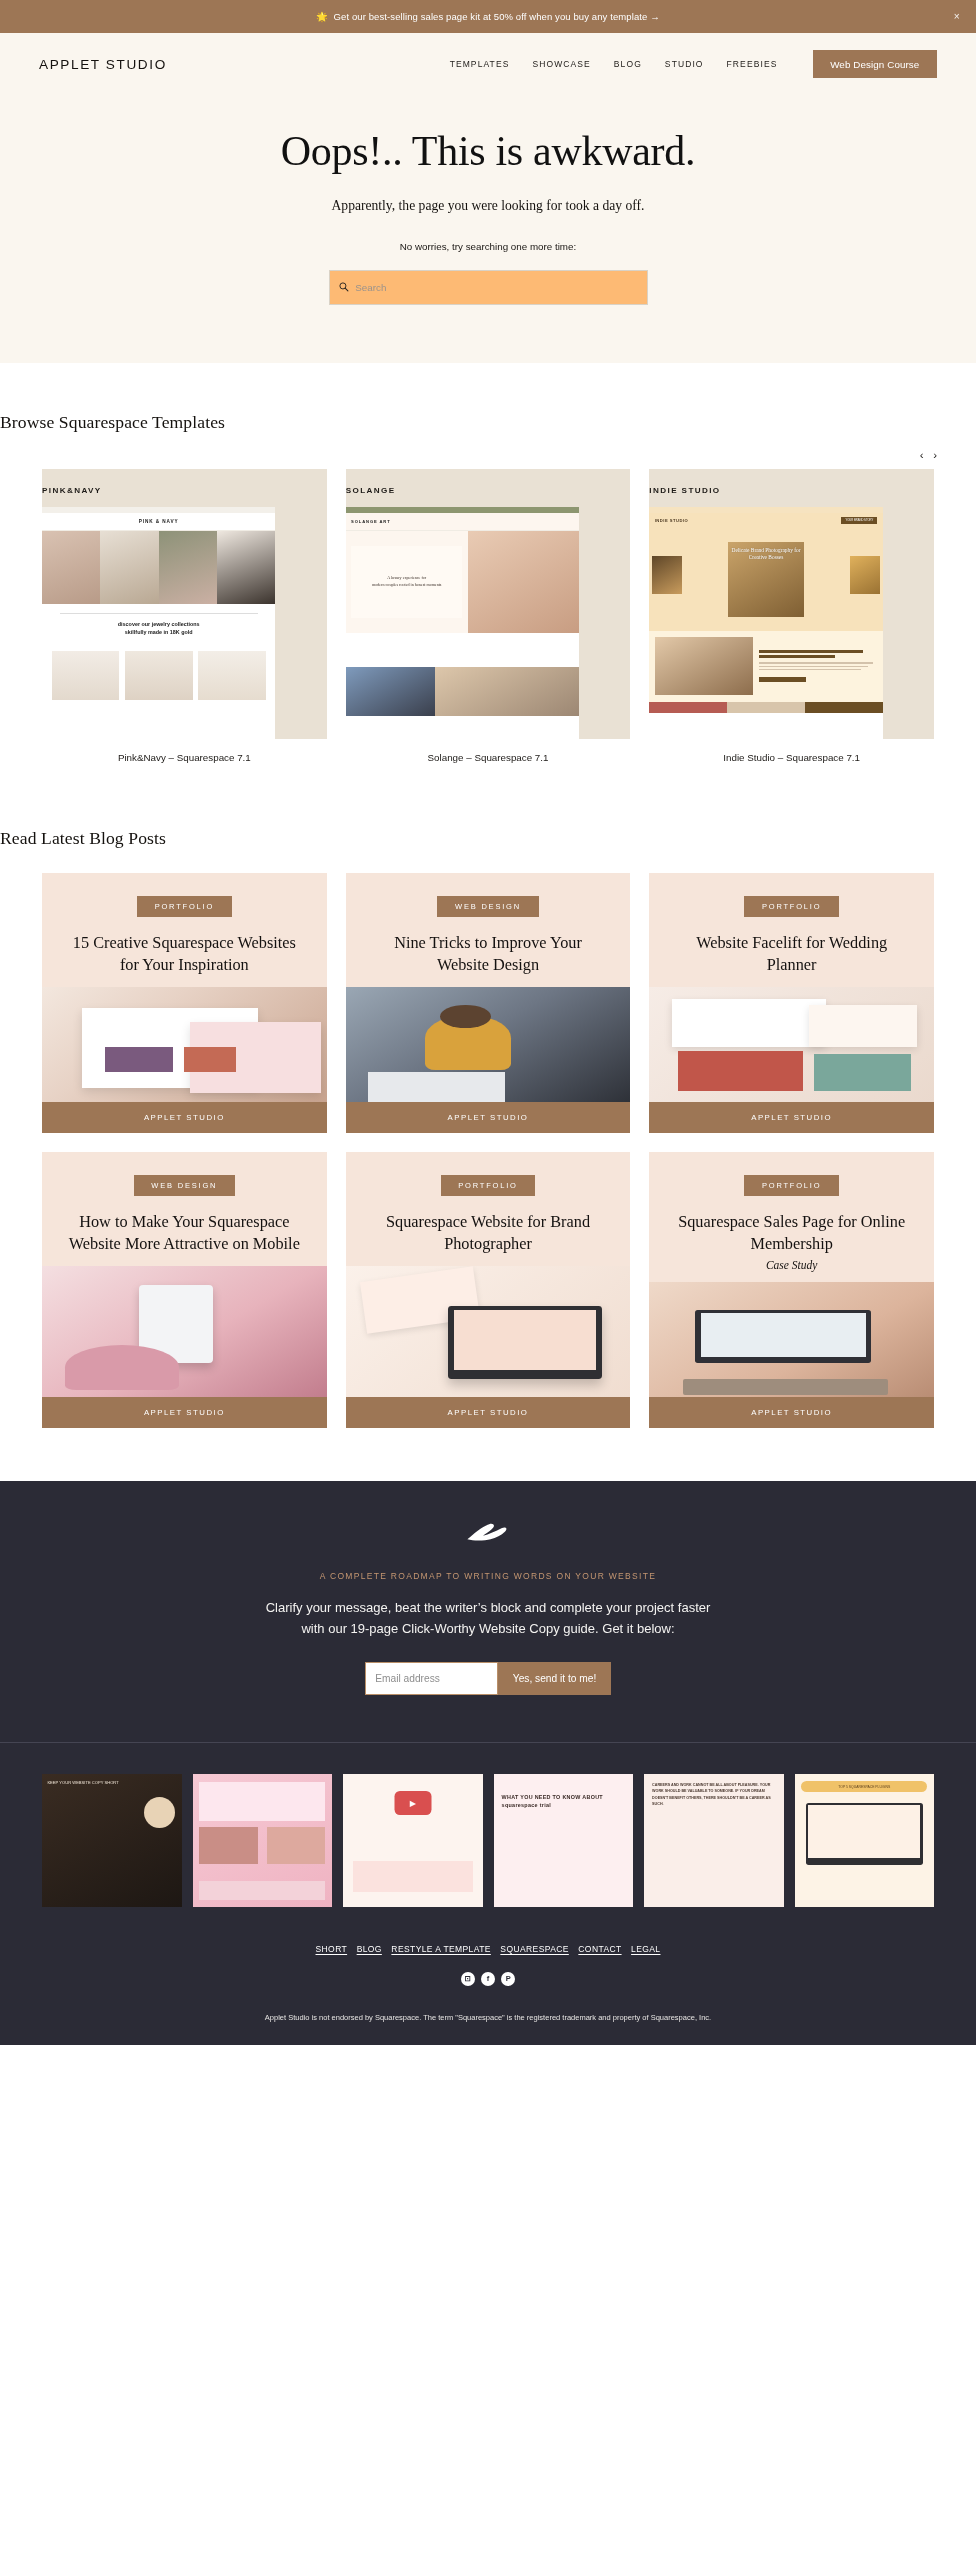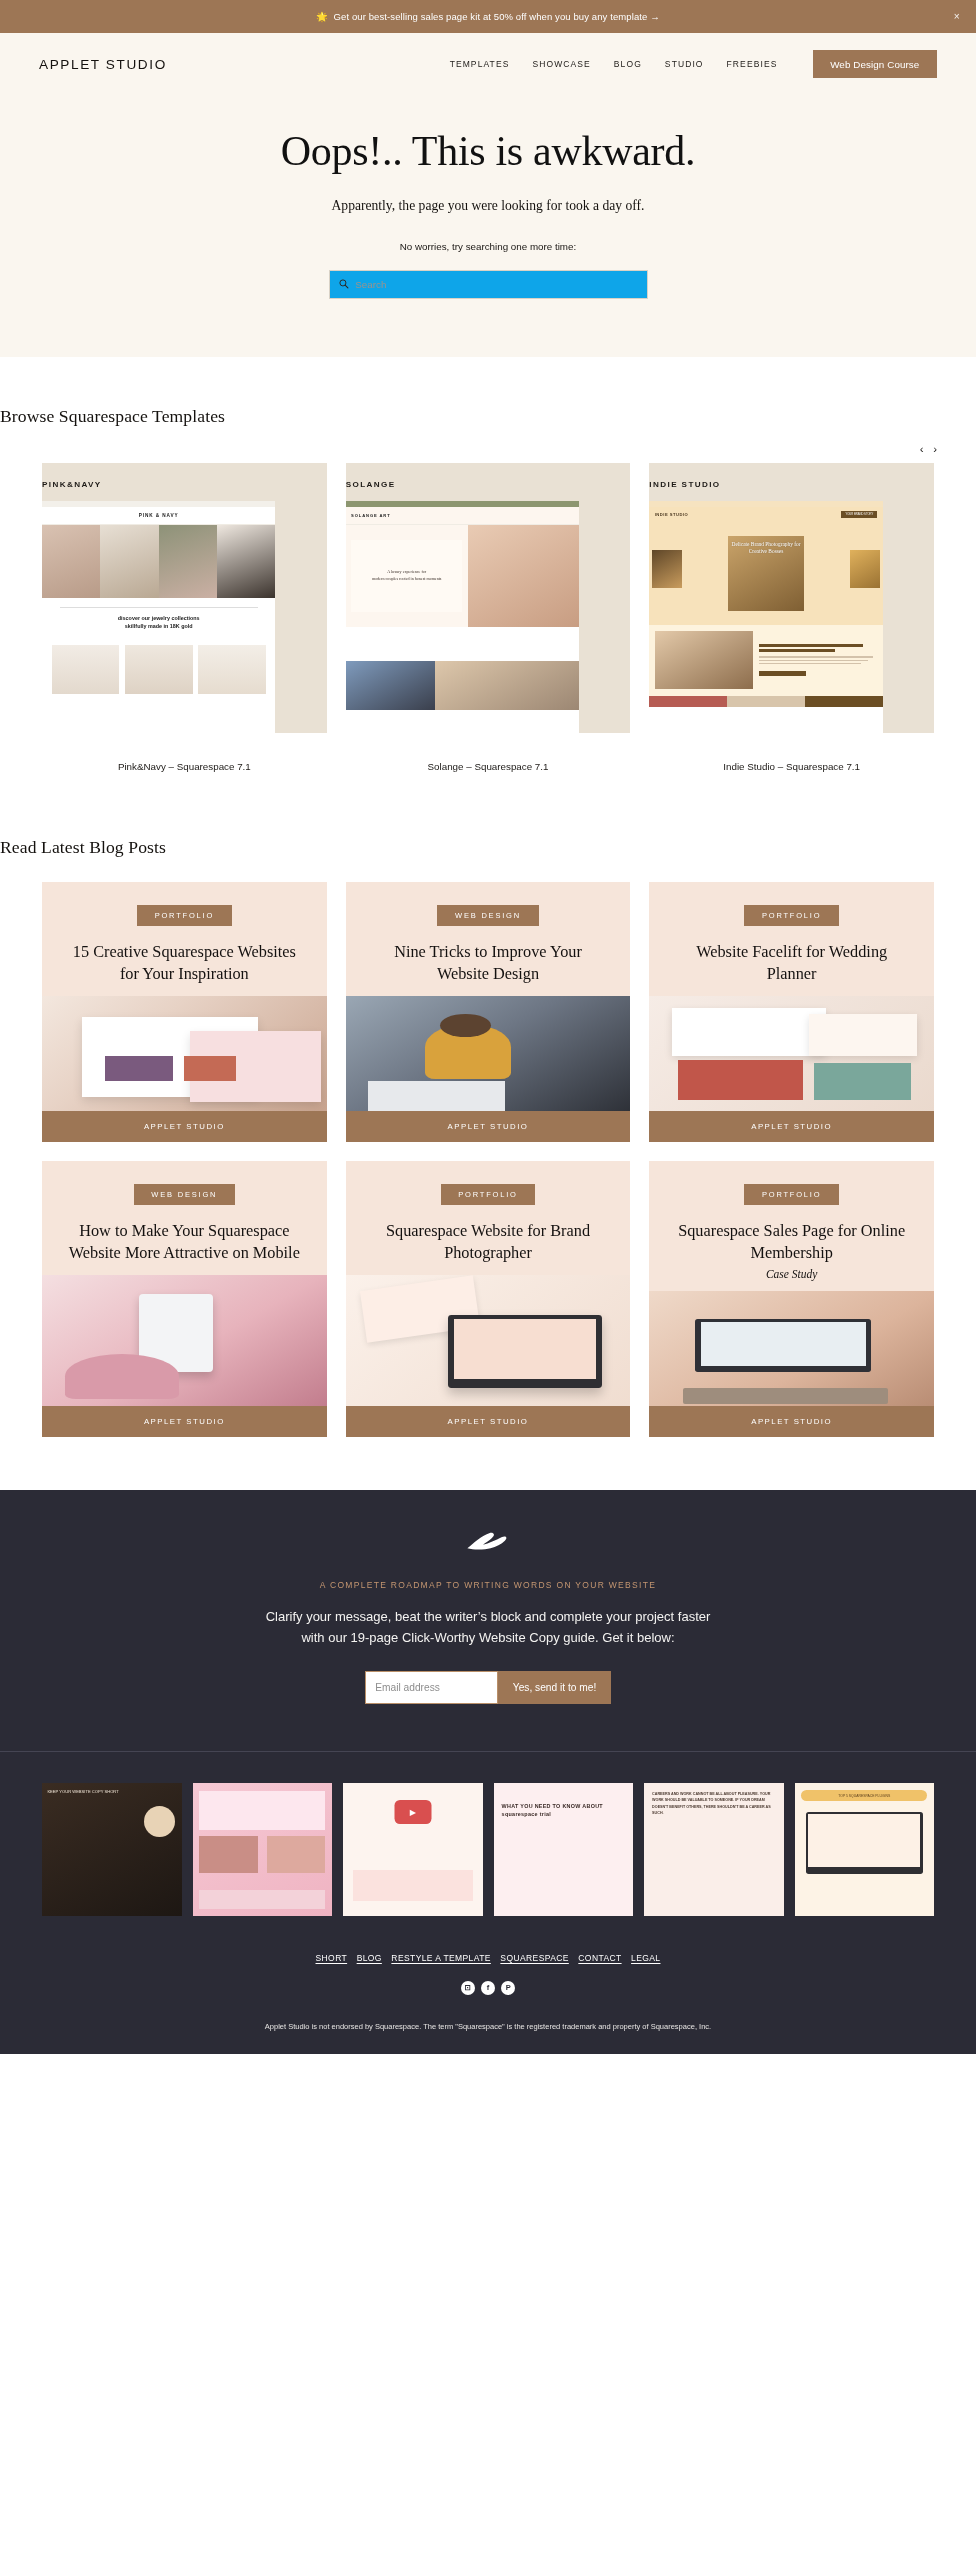--- a/index.html
+++ b/index.html
@@ -59,22 +59,22 @@
     font-size:42px; font-weight:400; letter-spacing:-0.3px;
     color:#111; line-height:1.12;
   }
   .hero .sub {
     margin-top:23px; font-size:13.6px; color:#15120f; font-weight:400;
   }
   .hero .hint {
     margin-top:27px; font-size:9.8px; color:#1a1714;
   }
   .search-box {
-    margin:17.6px auto 0; width:319px; height:29px;
-    border:0.7px solid #d9d2c6; background:#0ea5e9;
+    margin:17.6px auto 0; width:319px; height:35px;
+    border:0.7px solid #d9d2c6; background:#fdba74;
     display:flex; align-items:center; padding:0 9.5px; gap:6.8px;
   }
   .search-box .si { width:9.5px; height:9.5px; flex:0 0 auto; }
   .search-box input {
     border:0; outline:0; background:transparent; flex:1;
     font-size:9.8px; color:#4c4540;
     font-family:"Liberation Sans", sans-serif;
   }
   .search-box input::placeholder { color:#9b938c; }
 
@@ -98,21 +98,21 @@
   }
   .tpl-brand {
     margin-top:17.6px; font-size:8.1px; letter-spacing:1.4px;
     color:#1d1a17; font-weight:700;
   }
   .tpl-inner {
     margin-top:12.2px; width:82%; flex:1; background:#fff;
     overflow:hidden; position:relative;
   }
   .tpl-caption {
-    text-align:center; margin-top:28px; font-size:9.8px; color:#1d1a17;
+    text-align:center; margin-top:13px; font-size:9.8px; color:#1d1a17;
   }
 
   
   .mw-bar { height:6.1px; background:#f3f0ea; width:100%; }
   .mw-nav { height:17.6px; background:#fff; border-bottom:0.7px solid #f0ece4; display:flex; align-items:center; justify-content:center; }
   .mw-nav b { font-size:4.7px; letter-spacing:0.9px; }
   .mw-imgrow { display:flex; height:73px; }
   .mw-imgrow > div { flex:1; }
   .mw-text { text-align:center; padding:9.5px 6.8px; }
   .mw-text .big { font-size:5.4px; font-weight:700; color:#222; line-height:1.5; }

